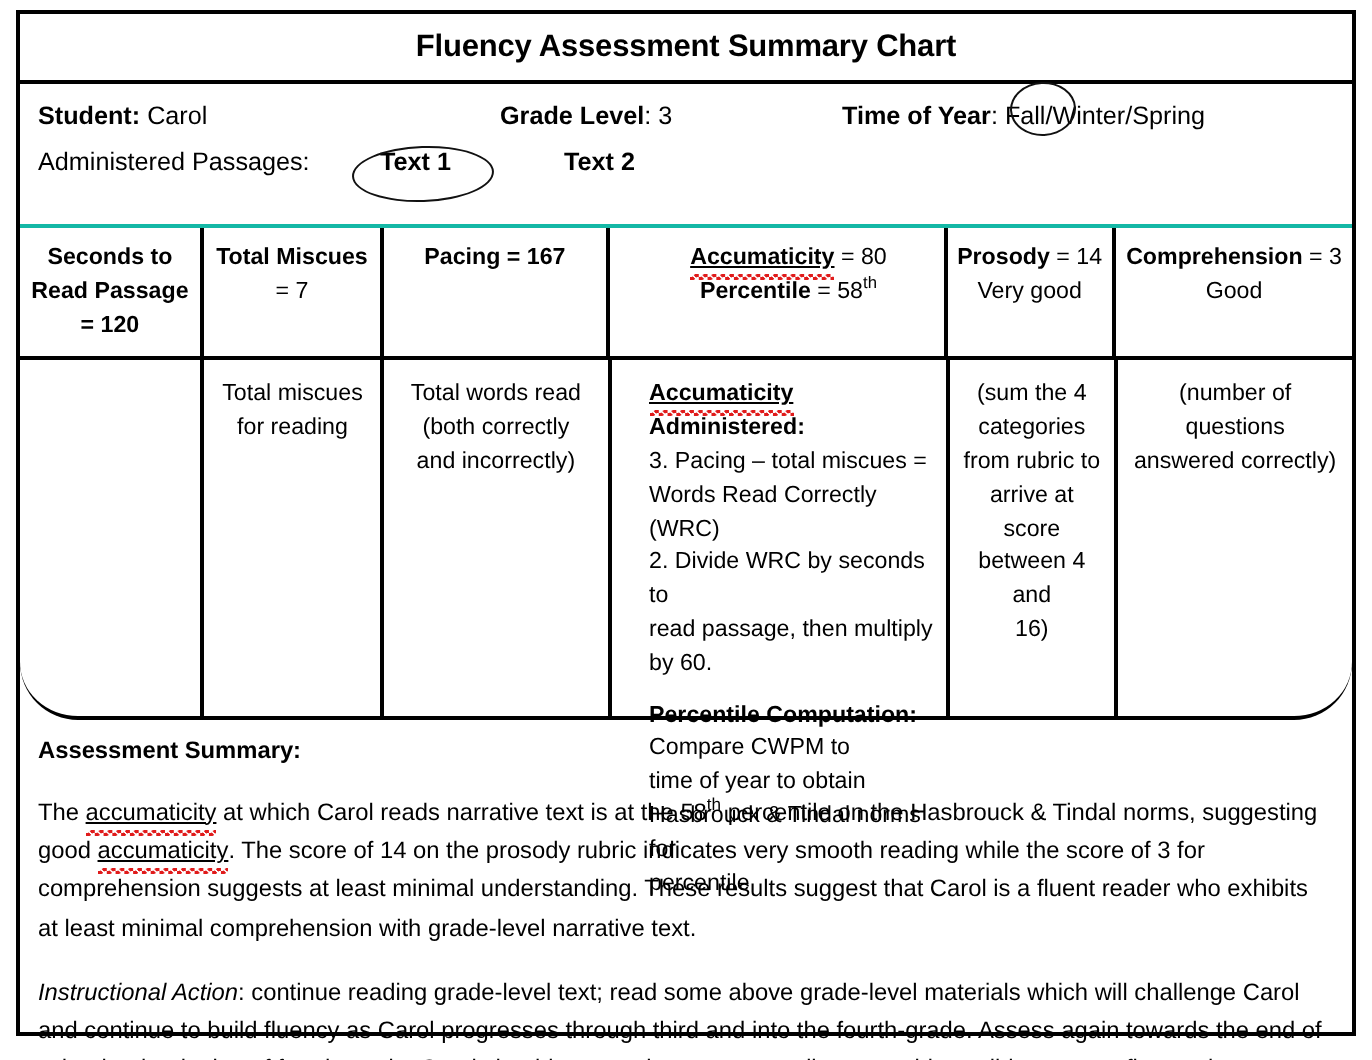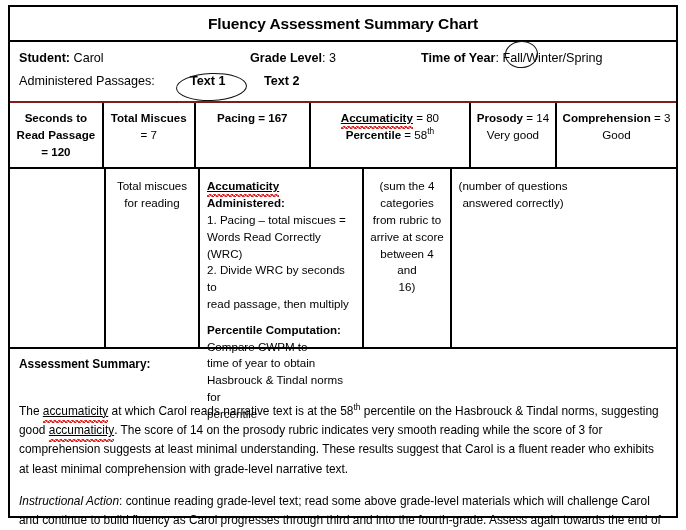--- a/index.html
+++ b/index.html
@@ -42,22 +42,22 @@
   }
   .title-text {
     font-size: 15.5px;
     font-weight: bold;
     letter-spacing: -0.1px;
   }
 
   
   .info-row {
     flex: 0 0 auto;
-    border-bottom: 2px solid #7f1d1d;
-    padding: 6px 0 7px 0;
+    border-bottom: 2px solid #14b8a6;
+    padding: 6px 0 18px 0;
     position: relative;
   }
   .info-line {
     position: relative;
     height: 23px;
     font-size: 12.6px;
     white-space: nowrap;
   }
   .info-line .fld {
     position: absolute;
@@ -83,35 +83,36 @@
     width: 69px; height: 26px;
     transform: rotate(-2deg);
   }
 
   
   .table {
     flex: 0 0 auto;
     display: flex;
     flex-direction: column;
     border-bottom: 2px solid #000;
+    border-radius: 29px;
   }
   .trow { display: flex; }
   .trow.head { border-bottom: 2px solid #000; }
   .cell {
     box-sizing: border-box;
     border-right: 2px solid #000;
     padding: 6px 5px 6px 5px;
     font-size: 11.6px;
     line-height: 1.45;
   }
   .cell:last-child { border-right: none; }
   .c1 { width: 96px; }
   .c2 { width: 94px; }
   .c3 { width: 118px; }
-  .c4 { width: 164px; }
+  .c4 { width: 164px; margin-left: 12px; }
   .c5 { width: 88px; }
   .c6 { width: 122px; }
 
   .trow.head .cell {
     text-align: center;
     padding-top: 7px;
     padding-bottom: 7px;
   }
   .trow.body .cell {
     text-align: center;
@@ -153,21 +154,21 @@
 
   
   .summary {
     flex: 1 1 auto;
     padding: 6px 9px 6px 9px;
     font-size: 11.9px;
     line-height: 1.62;
   }
   .summary .sum-head {
     font-weight: bold;
-    margin-bottom: 27px;
+    margin-bottom: 11px;
   }
   .summary p {
     margin: 0 0 13px 0;
     text-align: left;
   }
   .summary p:last-child { margin-bottom: 0; }
   .ital { font-style: italic; }
 </style>
 </head>
 <body>
@@ -181,21 +182,21 @@
 
     <div class="info-row">
       <div class="info-line">
         <span class="fld" style="left:9px;"><span class="lbl">Student:</span> <span class="val">Carol</span></span>
         <span class="fld" style="left:240px;"><span class="lbl">Grade Level</span><span>:</span> <span class="val">3</span></span>
         <span class="fld" style="left:411px;"><span class="lbl">Time of Year</span><span>:</span> <span class="val">Fall/Winter/Spring</span></span>
       </div>
       <div class="info-line">
         <span class="fld" style="left:9px;">Administered Passages:</span>
         <span class="fld lbl" style="left:180px;">Text 1</span>
-        <span class="fld lbl" style="left:254px;">Text 2</span>
+        <span class="fld lbl" style="left:272px;">Text 2</span>
       </div>
     </div>
 
     <div class="table">
 
       <div class="trow head">
         <div class="cell c1">
           <span class="hdr-line b">Seconds to</span><br>
           <span class="hdr-line b">Read Passage</span><br>
           <span class="hdr-line b">= 120</span>
@@ -222,27 +223,33 @@
       </div>
 
       <div class="trow body">
         <div class="cell c1">
           <span></span>
         </div>
         <div class="cell c2">
           <span>Total miscues</span><br>
           <span>for reading</span>
         </div>
+        <div class="cell c3">
+          <span>Total words read</span><br>
+          <span>(both correctly</span><br>
+          <span>and incorrectly)</span>
+        </div>
         <div class="cell c4 p4">
           <div class="para">
             <span class="line"><span class="b ul sq">Accumaticity</span><span class="b"> Administered:</span></span>
-            <span class="line">1. Pacing – total miscues =</span>
+            <span class="line">3. Pacing – total miscues =</span>
             <span class="line">Words Read Correctly (WRC)</span>
             <span class="line"> 2. Divide WRC by seconds to</span>
             <span class="line">     read passage, then multiply</span>
+            <span class="line">     by 60.</span>
           </div>
           <div class="gap"></div>
           <div class="para">
             <span class="line b">Percentile Computation:</span>
             <span class="line">Compare CWPM to</span>
             <span class="line">time of year to obtain</span>
             <span class="line">Hasbrouck &amp; Tindal norms for</span>
             <span class="line">percentile</span>
           </div>
         </div>

